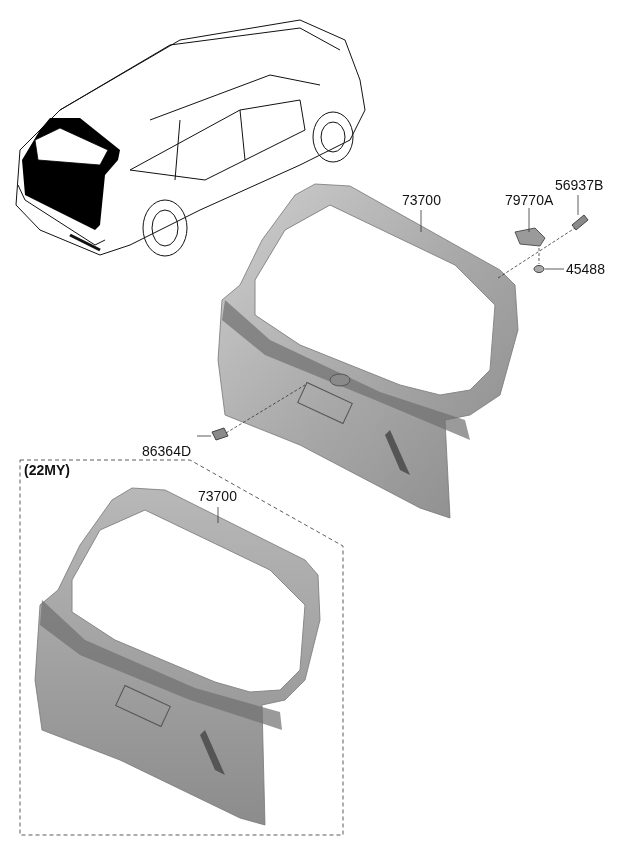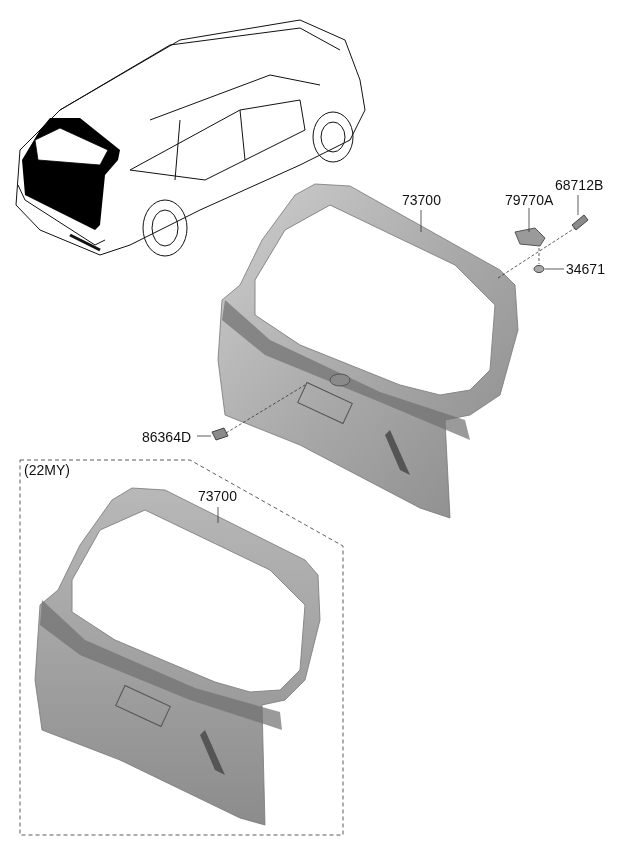--- a/index.html
+++ b/index.html
@@ -82,17 +82,17 @@
     <line x1="197" y1="436" x2="211" y2="436"></line>
     <line x1="218" y1="507" x2="218" y2="523"></line>
     <line x1="498" y1="278" x2="575" y2="228" stroke-dasharray="3 2"></line>
     <line x1="539" y1="248" x2="539" y2="264" stroke-dasharray="3 2"></line>
     <line x1="226" y1="433" x2="305" y2="385" stroke-dasharray="3 2"></line>
   </g>
 </svg>
 
 <div class="label" style="left:402px;top:193px;">73700</div>
 <div class="label" style="left:505px;top:193px;text-align:center;">79770A</div>
-<div class="label" style="left:555px;top:178px;">68712B</div>
-<div class="label" style="left:566px;top:262px;">34671</div>
-<div class="label" style="left:142px;top:430px;text-align:right;">86364D</div>
+<div class="label" style="left:555px;top:178px;">56937B</div>
+<div class="label" style="left:566px;top:262px;">45488</div>
+<div class="label" style="left:142px;top:444px;text-align:right;">86364D</div>
 <div class="label" style="left:198px;top:489px;">73700</div>
-<div class="label" style="left:24px;top:463px;">(22MY)</div>
+<div class="label" style="left:24px;top:463px;font-weight:bold;">(22MY)</div>
 
 </body></html>

